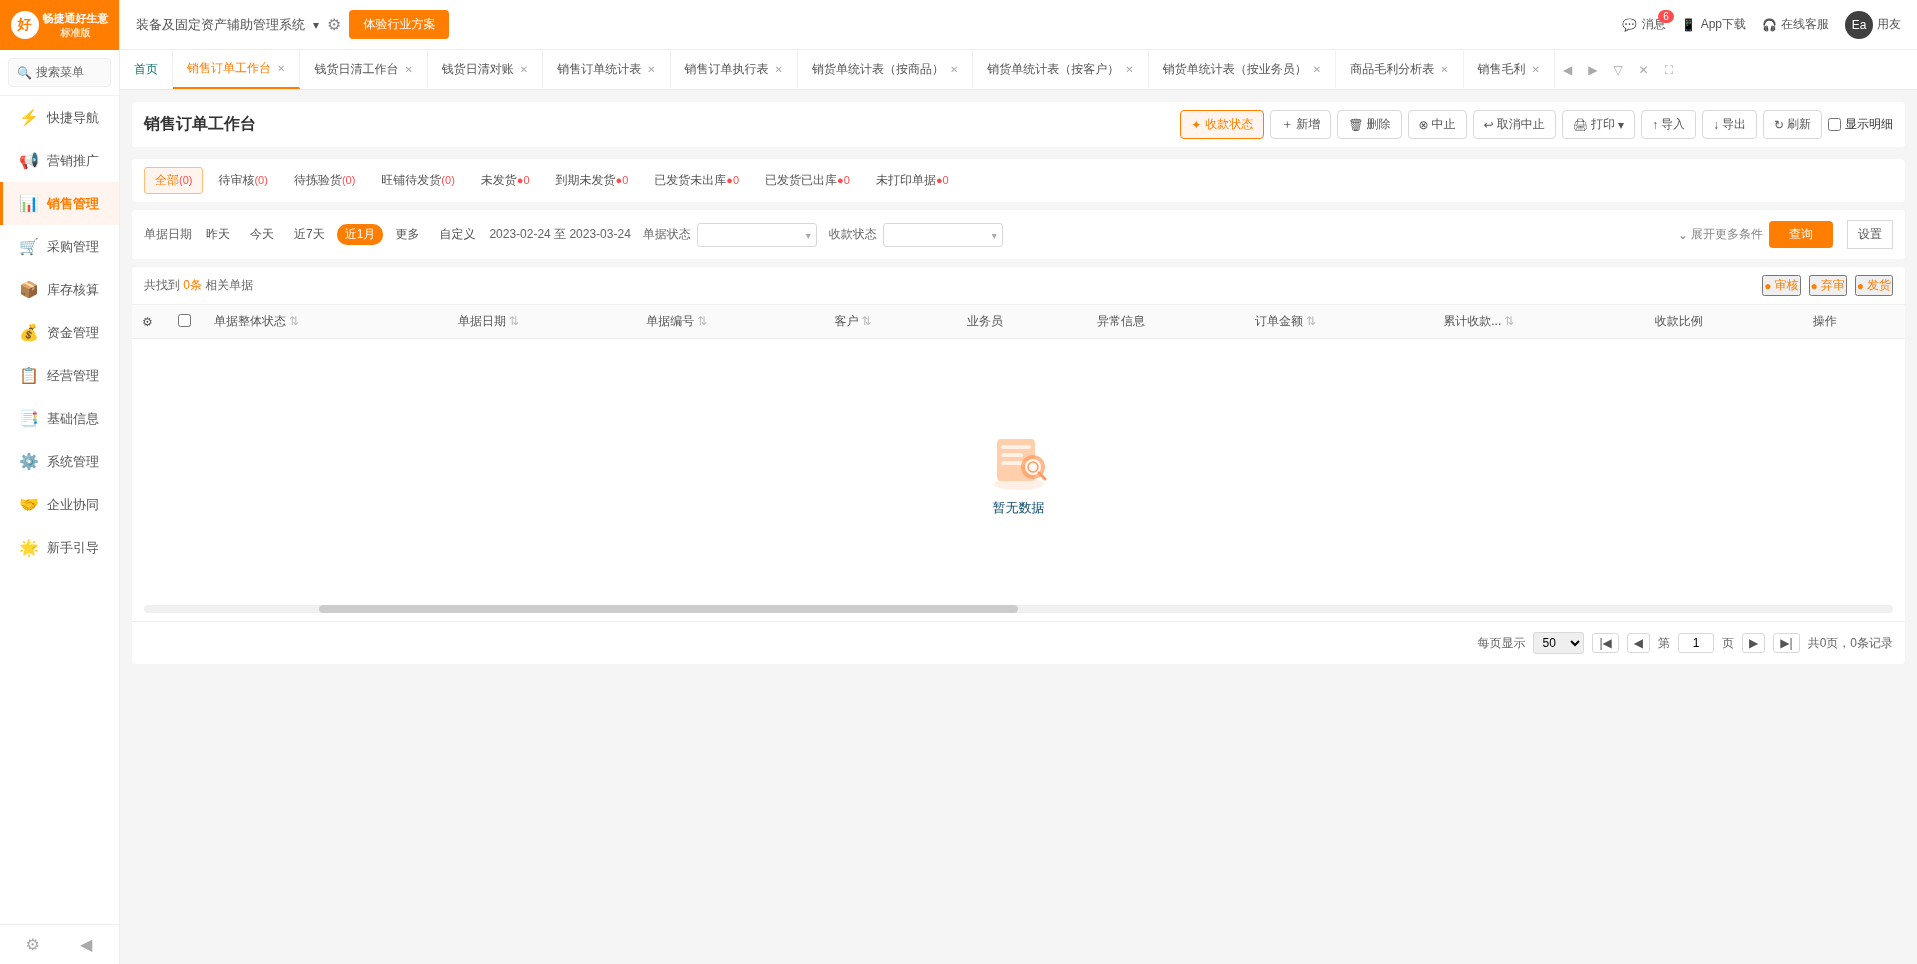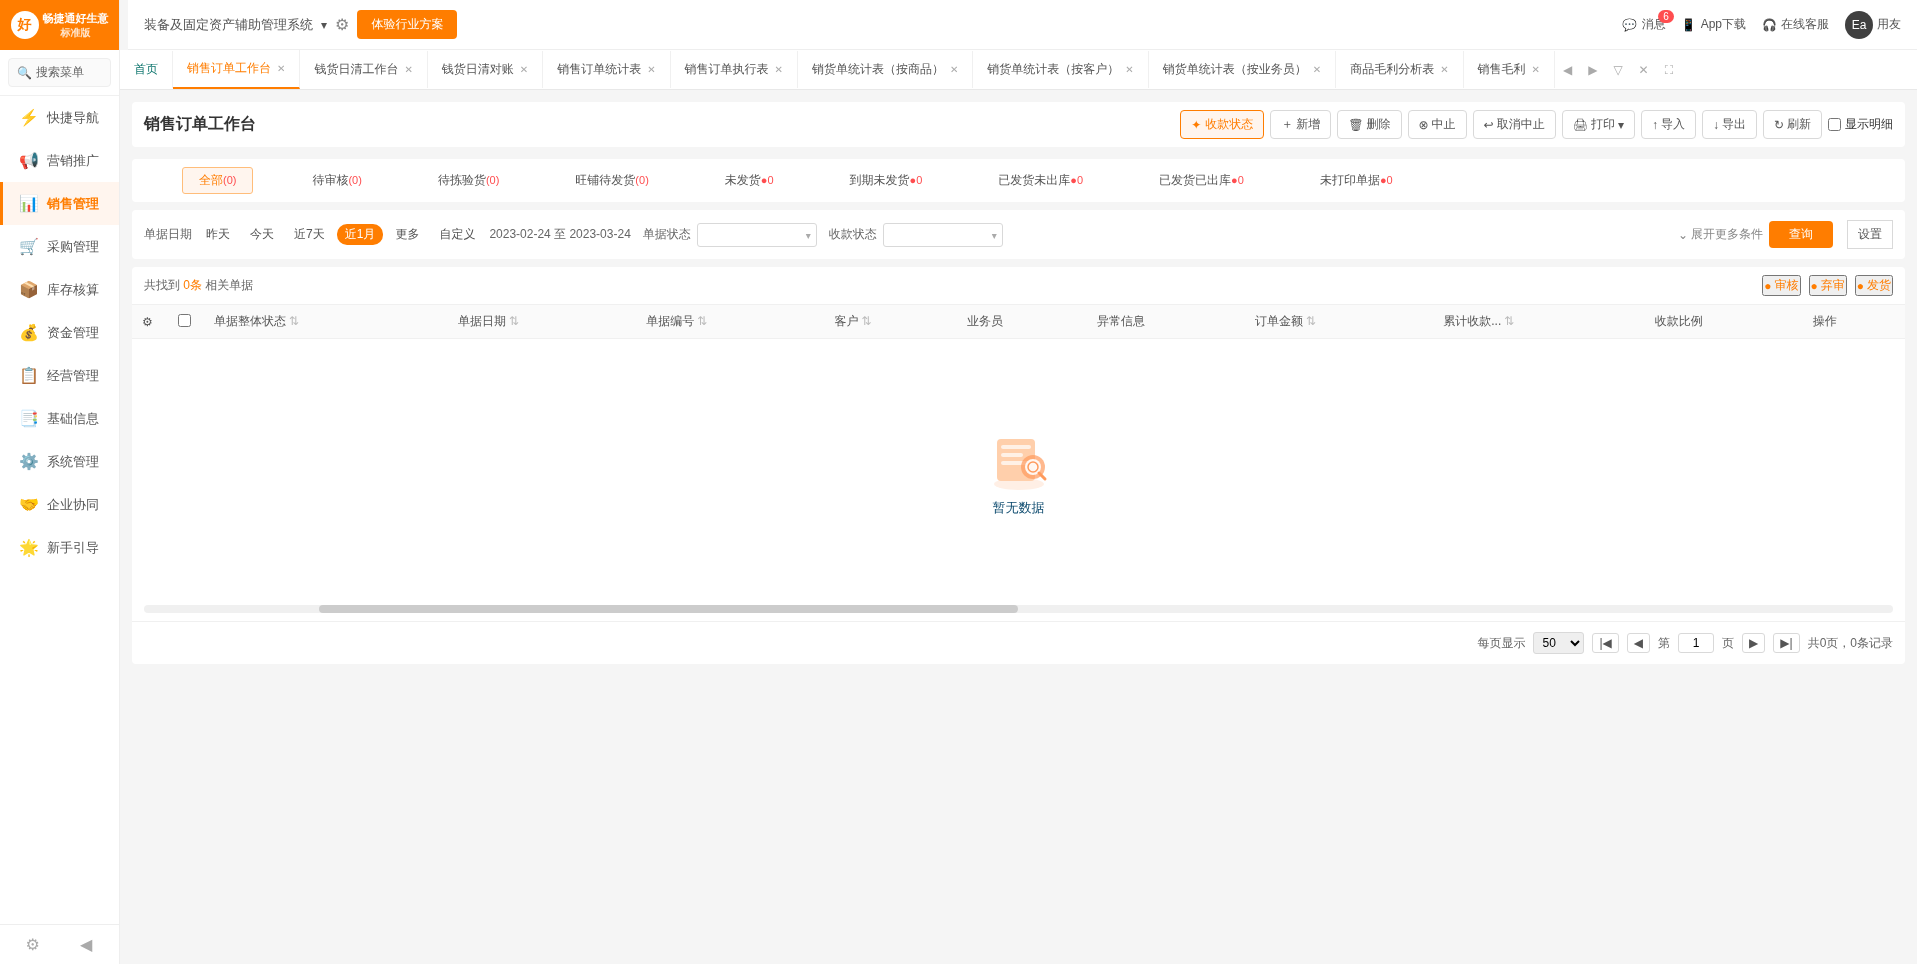--- a/index.html
+++ b/index.html
@@ -16,21 +16,21 @@
     .sidebar-logo-text { font-size: 11px; line-height: 1.3; }
     .sidebar-search { padding: 8px; border-bottom: 1px solid #f0f0f0; }
     .sidebar-search-btn { width: 100%; border: 1px solid #eee; background: #fafafa; border-radius: 4px; padding: 5px 8px; cursor: pointer; display: flex; align-items: center; gap: 4px; color: #666; font-size: 12px; }
     .sidebar-nav-item { padding: 12px 16px; cursor: pointer; display: flex; align-items: center; gap: 8px; color: #555; font-size: 13px; border-left: 3px solid transparent; }
     .sidebar-nav-item.active { background: #fff5ee; color: #ff7d00; border-left-color: #ff7d00; font-weight: bold; }
     .sidebar-nav-item .nav-icon { font-size: 16px; width: 20px; text-align: center; }
     .sidebar-footer { margin-top: auto; padding: 10px; display: flex; gap: 8px; border-top: 1px solid #eee; }
     .sidebar-footer-btn { flex: 1; border: none; background: none; cursor: pointer; color: #aaa; font-size: 16px; }
 
     
-    .top-header { height: 50px; background: #fff; border-bottom: 1px solid #eee; display: flex; align-items: center; justify-content: space-between; padding: 0 16px; margin-left: 8px; }
+    .top-header { height: 50px; background: #fff; border-bottom: 1px solid #eee; display: flex; align-items: center; justify-content: space-between; padding: 0 16px; }
     .header-left { display: flex; align-items: center; gap: 8px; }
     .system-title { font-size: 13px; color: #555; }
     .header-dropdown { border: none; background: none; color: #555; cursor: pointer; font-size: 12px; }
     .header-settings { color: #888; cursor: pointer; font-size: 16px; }
     .header-industry-btn { background: #ff7d00; color: #fff; border: none; border-radius: 4px; padding: 6px 14px; font-size: 12px; cursor: pointer; }
     .header-right { display: flex; align-items: center; gap: 16px; }
     .header-right-item { display: flex; align-items: center; gap: 4px; color: #555; cursor: pointer; font-size: 12px; position: relative; }
     .badge { background: #ff4d4f; color: #fff; border-radius: 10px; padding: 1px 5px; font-size: 10px; position: absolute; top: -6px; right: -8px; }
     .user-avatar { width: 28px; height: 28px; background: #404040; border-radius: 50%; display: flex; align-items: center; justify-content: center; color: #fff; font-size: 12px; }
 
@@ -46,21 +46,21 @@
     .page-content { flex: 1; overflow: auto; background: #f5f5f5; padding: 12px; }
     .page-header { display: flex; align-items: center; justify-content: space-between; margin-bottom: 12px; background: #fff; padding: 8px 12px; border-radius: 4px; }
     .page-title { font-size: 16px; font-weight: bold; color: #333; }
     .page-actions { display: flex; align-items: center; gap: 6px; }
     .btn-ai { background: #fff5ee; border: 1px solid #ff7d00; color: #ff7d00; border-radius: 4px; padding: 5px 10px; font-size: 12px; cursor: pointer; display: flex; align-items: center; gap: 4px; }
     .btn-default { background: #fff; border: 1px solid #d9d9d9; color: #555; border-radius: 4px; padding: 5px 10px; font-size: 12px; cursor: pointer; display: flex; align-items: center; gap: 3px; }
 
     
     .filter-tabs { background: #fff; padding: 8px 12px; border-radius: 4px; margin-bottom: 8px; }
     .filter-tab-list { display: flex; gap: 4px; flex-wrap: wrap; }
-    .filter-tab { padding: 4px 16px; border-radius: 3px; cursor: pointer; color: #555; font-size: 12px; border: 1px solid transparent; margin-left: 38px; }
+    .filter-tab { padding: 4px 10px; border-radius: 3px; cursor: pointer; color: #555; font-size: 12px; border: 1px solid transparent; }
     .filter-tab.active { background: #fff5ee; color: #ff7d00; border-color: #ffbd7a; }
     .filter-tab .count { color: #ff4d4f; font-size: 11px; }
 
     
     .search-area { background: #fff; padding: 10px 12px; border-radius: 4px; margin-bottom: 8px; }
     .search-row { display: flex; align-items: center; gap: 12px; flex-wrap: wrap; }
     .search-field { display: flex; align-items: center; gap: 6px; }
     .search-label { color: #666; font-size: 12px; white-space: nowrap; }
     .date-chips { display: flex; gap: 4px; align-items: center; }
     .date-chip { padding: 2px 8px; border-radius: 3px; cursor: pointer; font-size: 12px; color: #555; }

